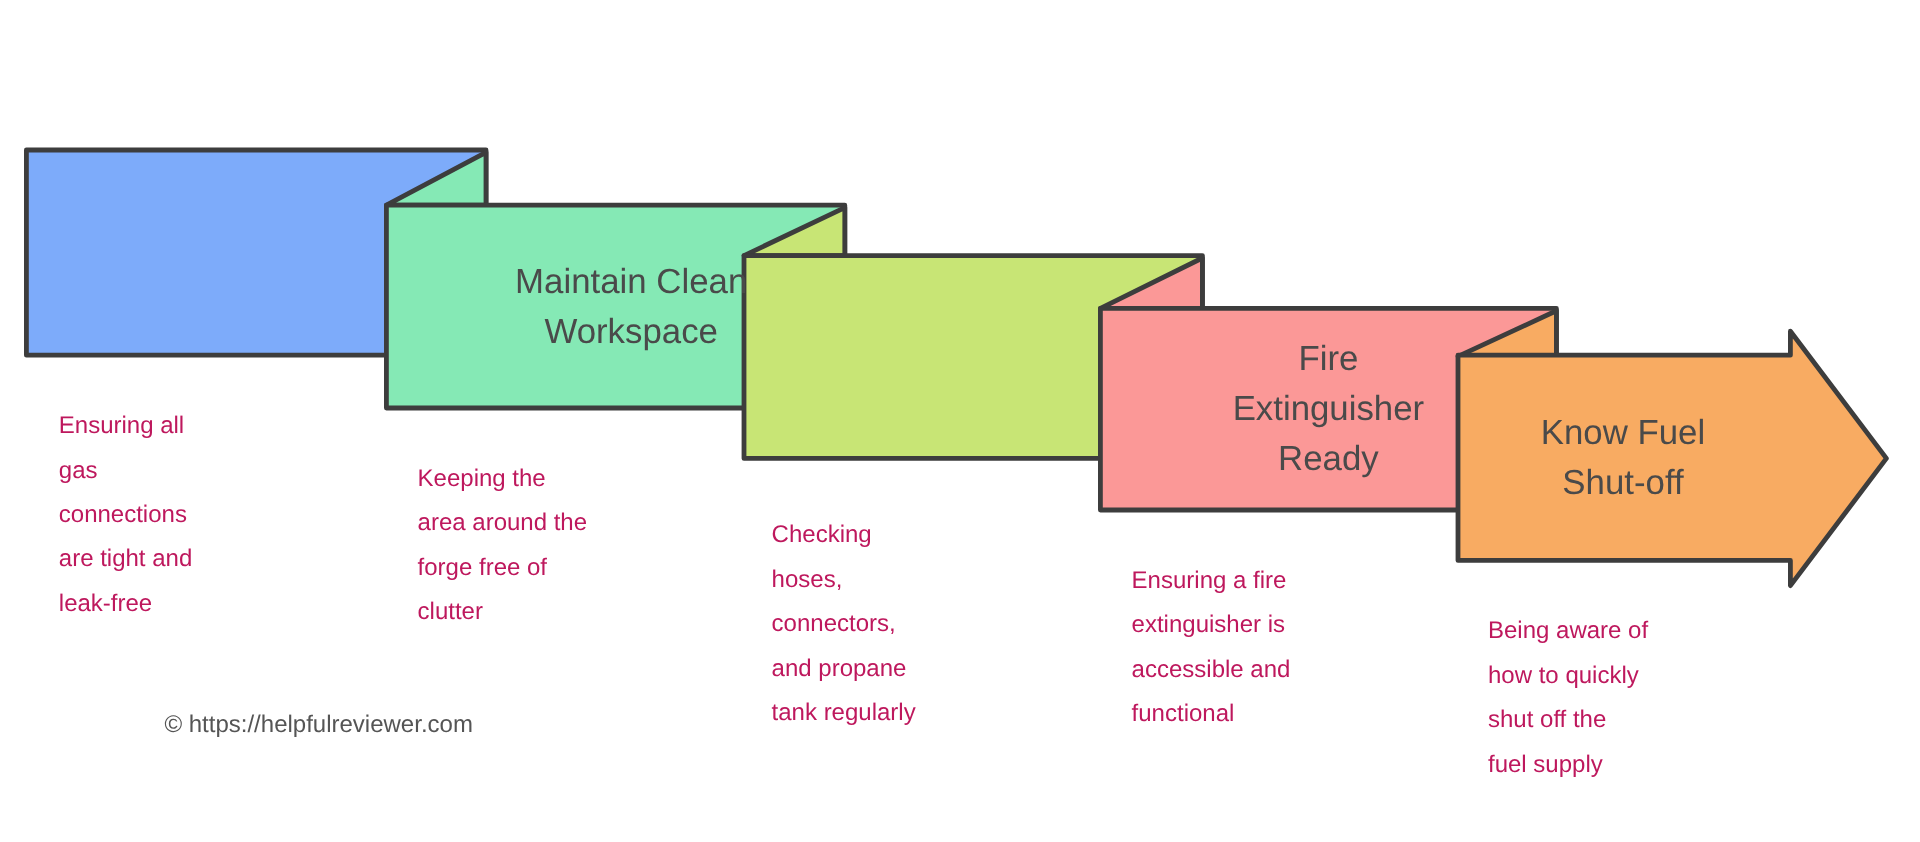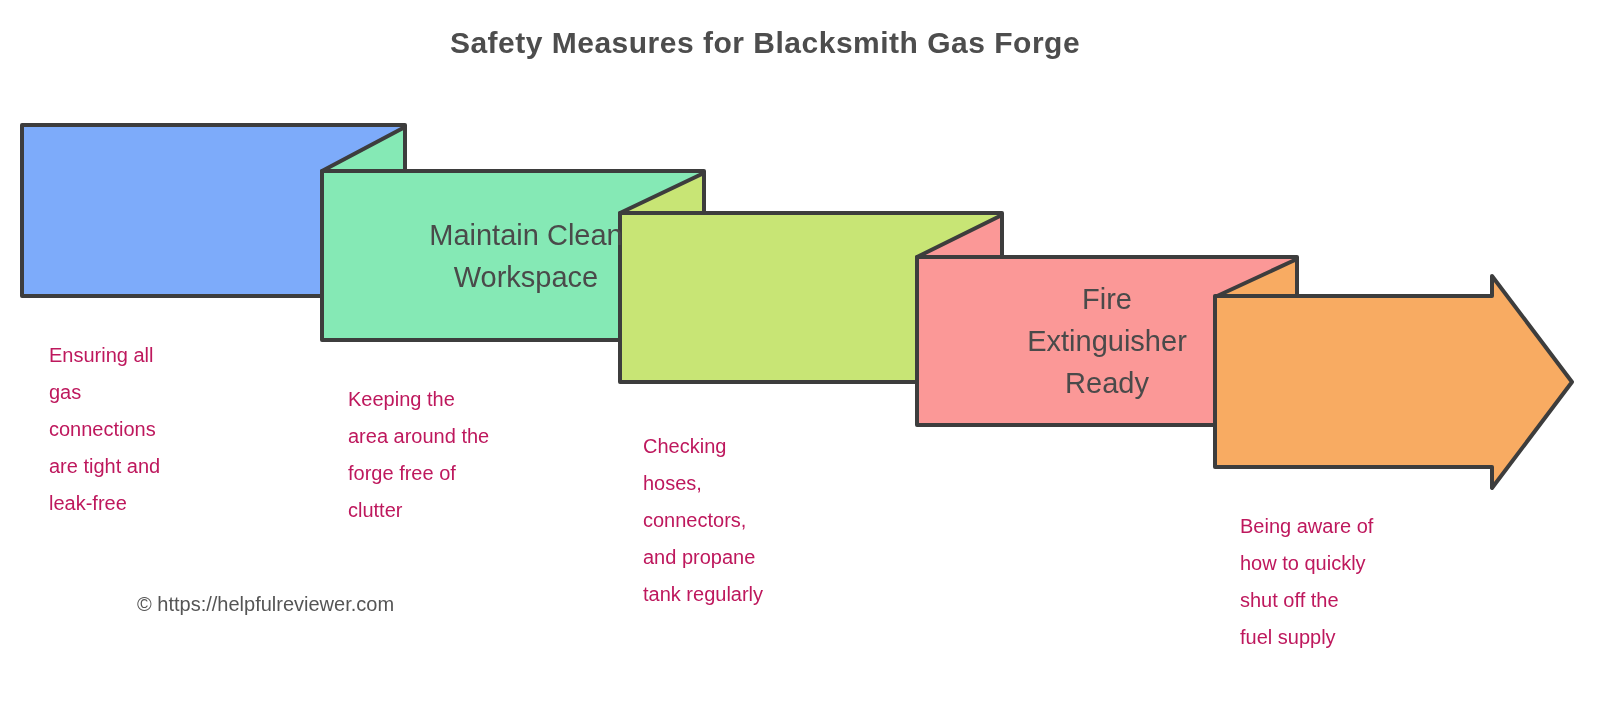--- a/index.html
+++ b/index.html
@@ -83,42 +83,47 @@
       <rect x="620" y="213" width="382" height="169" fill="#c8e575"></rect>
 
       <polygon points="1002,215 1002,257 917,257" fill="#fb9897"></polygon>
       <rect x="917" y="257" width="380" height="168" fill="#fb9897"></rect>
 
       <polygon points="1297,259 1297,297 1215,297" fill="#f8ab62"></polygon>
       <polygon points="1215,296 1492,296 1492,276 1572,382 1492,488 1492,467 1215,467" fill="#f8ab62"></polygon>
     </g>
   </svg>
 
-  <div class="title">Safety Measures for Blacksmith Gas Forge</div>
 
   <div class="label label-2">Maintain Clean
 Workspace</div>
   <div class="label label-4">Fire
 Extinguisher
 Ready</div>
+  <div class="label label-5">Know Fuel
+Shut-off</div>
 
   <div class="desc desc-1">Ensuring all
 gas
 connections
 are tight and
 leak-free</div>
   <div class="desc desc-2">Keeping the
 area around the
 forge free of
 clutter</div>
   <div class="desc desc-3">Checking
 hoses,
 connectors,
 and propane
 tank regularly</div>
+  <div class="desc desc-4">Ensuring a fire
+extinguisher is
+accessible and
+functional</div>
   <div class="desc desc-5">Being aware of
 how to quickly
 shut off the
 fuel supply</div>
 
   <div class="footer">© https://helpfulreviewer.com</div>
 
 </div>
 
 </body></html>

